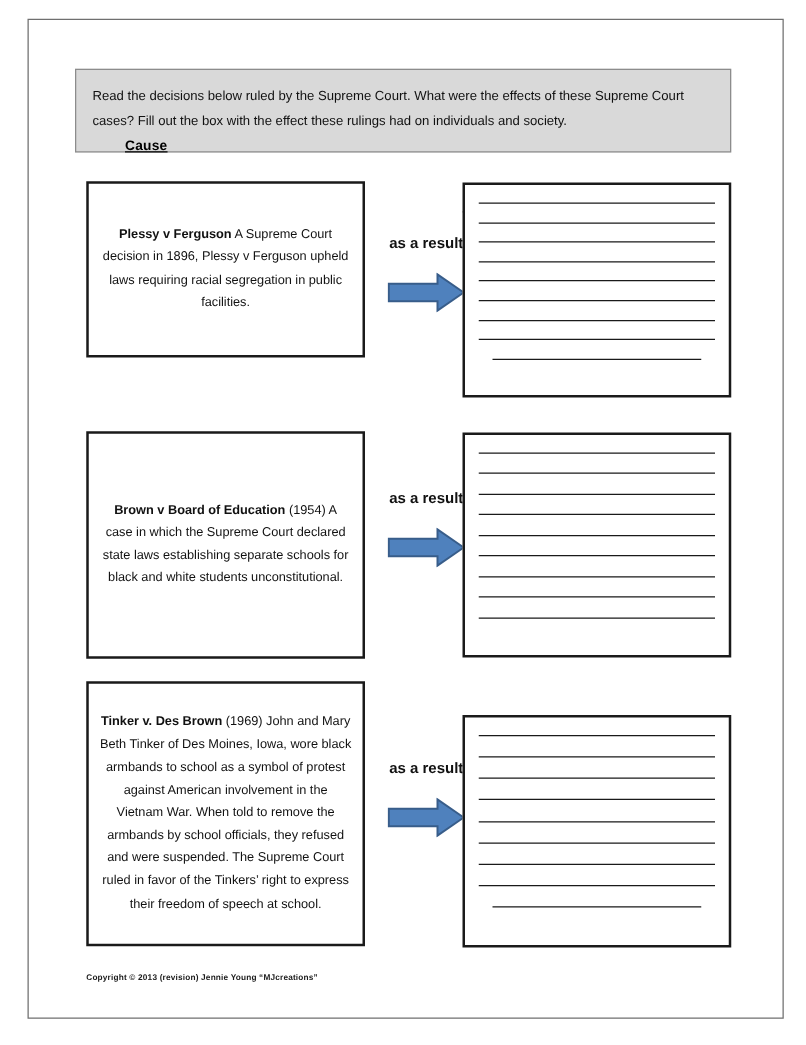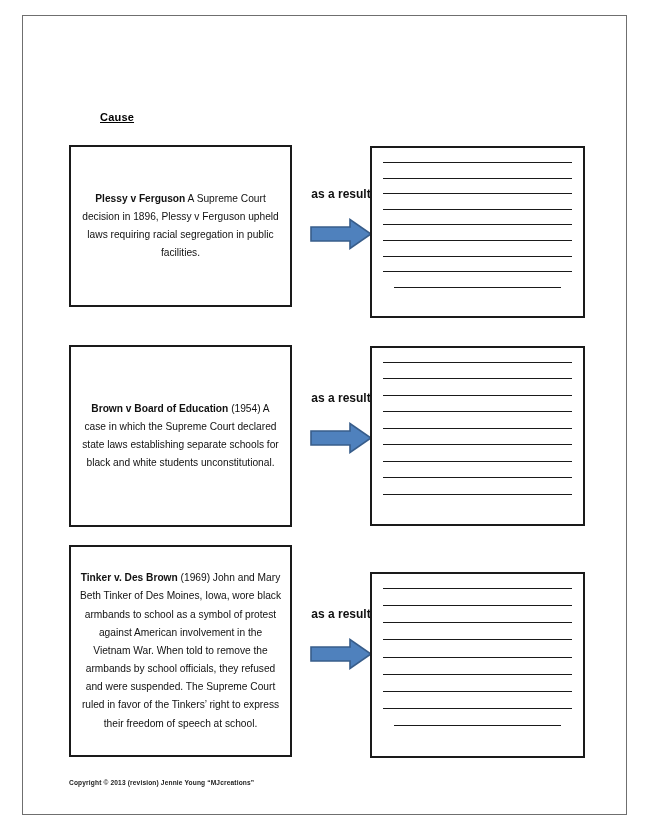--- a/index.html
+++ b/index.html
@@ -70,21 +70,21 @@
     left: 46px;
     width: 223px;
     box-sizing: border-box;
     border: 2px solid #1a1a1a;
     background: #ffffff;
     display: flex;
     align-items: center;
     justify-content: center;
     padding: 6px 9px;
   }
-  .row-1 .cause-box { top: 0;  height: 162px; }
+  .row-1 .cause-box { top: 0;  height: 141px; }
   .row-2 .cause-box { top: 0;  height: 182px; }
   .row-3 .cause-box { top: 0;  height: 212px; }
 
   .cause-text {
     font-size: 10.2px;
     line-height: 1.78;
     text-align: center;
     color: #111111;
   }
   .cause-text b { font-weight: bold; }
@@ -145,20 +145,21 @@
     font-weight: bold;
     color: #1a1a1a;
     letter-spacing: .15px;
   }
 </style>
 </head>
 <body>
 
 <div class="page">
 
+  <div class="instructions">Read the decisions below ruled by the Supreme Court.  What were the effects of these Supreme Court cases?  Fill out the box with the effect these rulings had on individuals and society.</div>
 
   <div class="col-head cause">Cause</div>
   <div class="col-head effect">Effect</div>
 
   <div class="row row-1">
 
     <div class="cause-box">
       <div class="cause-text">
         <b>Plessy v Ferguson</b><span> A Supreme Court decision in 1896, Plessy v Ferguson upheld laws requiring racial segregation in public facilities.</span>
       </div>

